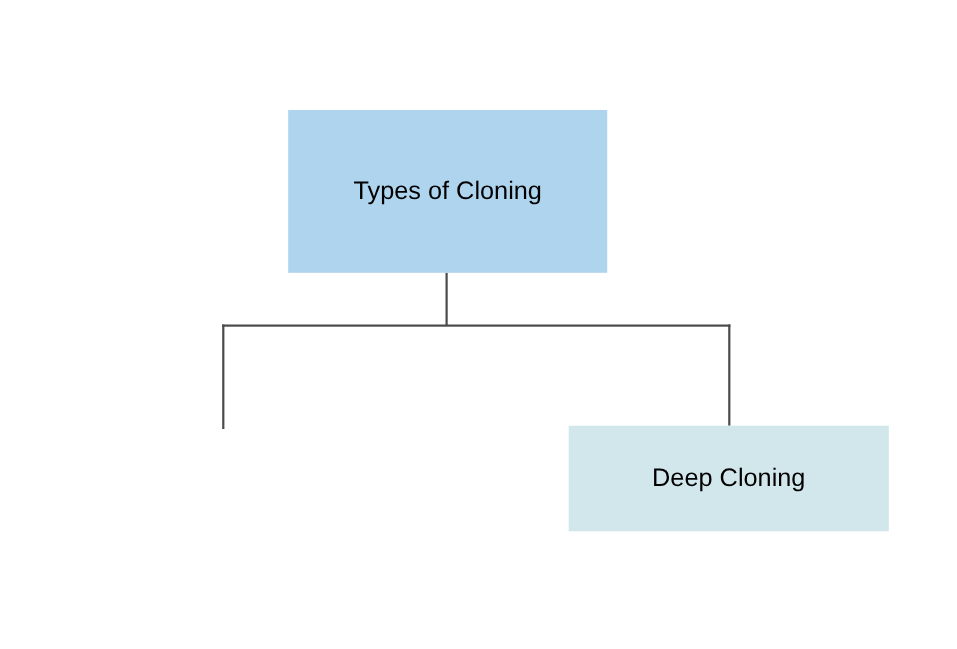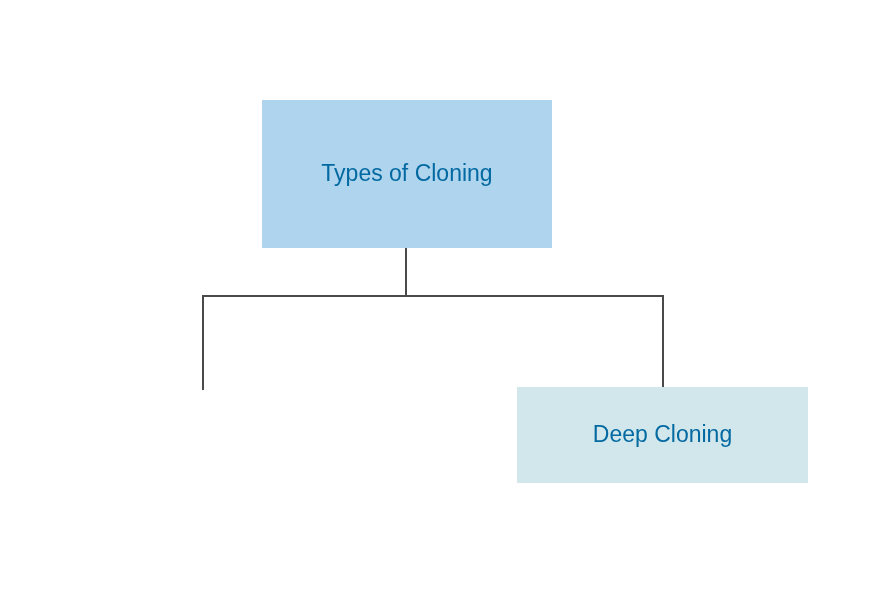--- a/index.html
+++ b/index.html
@@ -14,21 +14,21 @@
     background: #ffffff;
     overflow: hidden;
     font-family: "Liberation Sans", sans-serif;
   }
   .node {
     position: absolute;
     display: flex;
     align-items: center;
     justify-content: center;
     text-align: center;
-    color: #0369a1;
+    color: #000000;
     font-size: 23px;
     line-height: 1.2;
   }
   .node-root {
     left: 262px;
     top: 100px;
     width: 290px;
     height: 148px;
     background: #aed4ee;
   }

